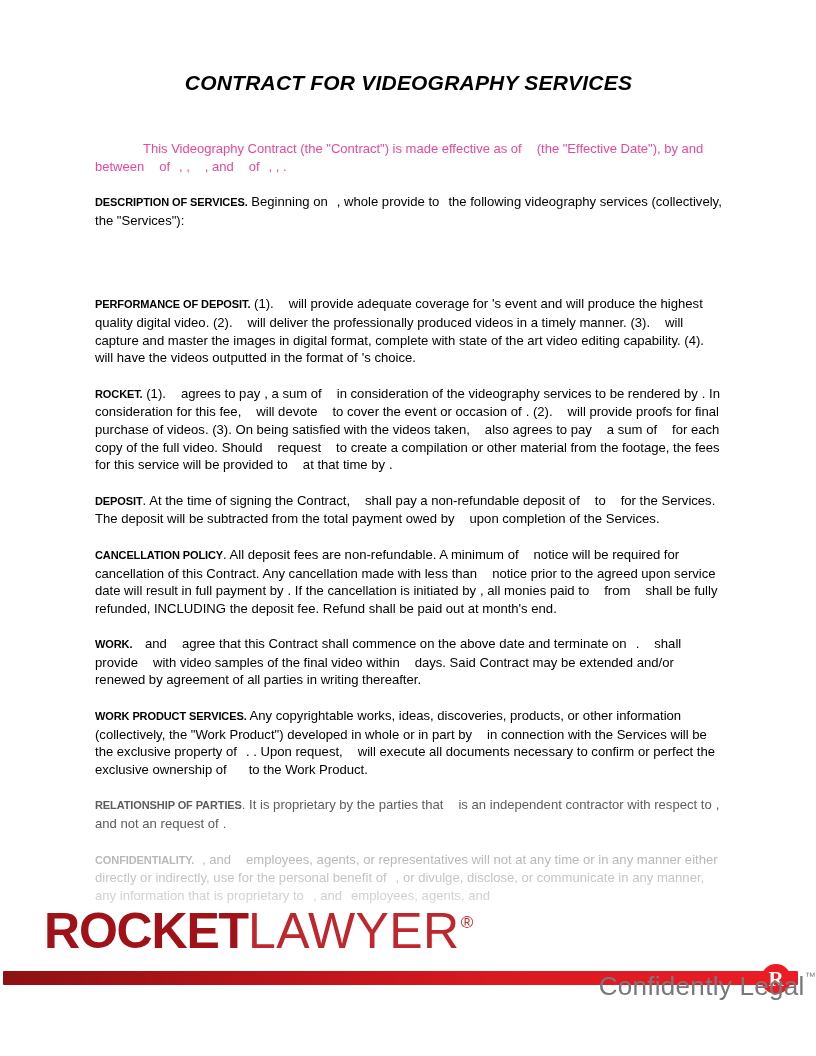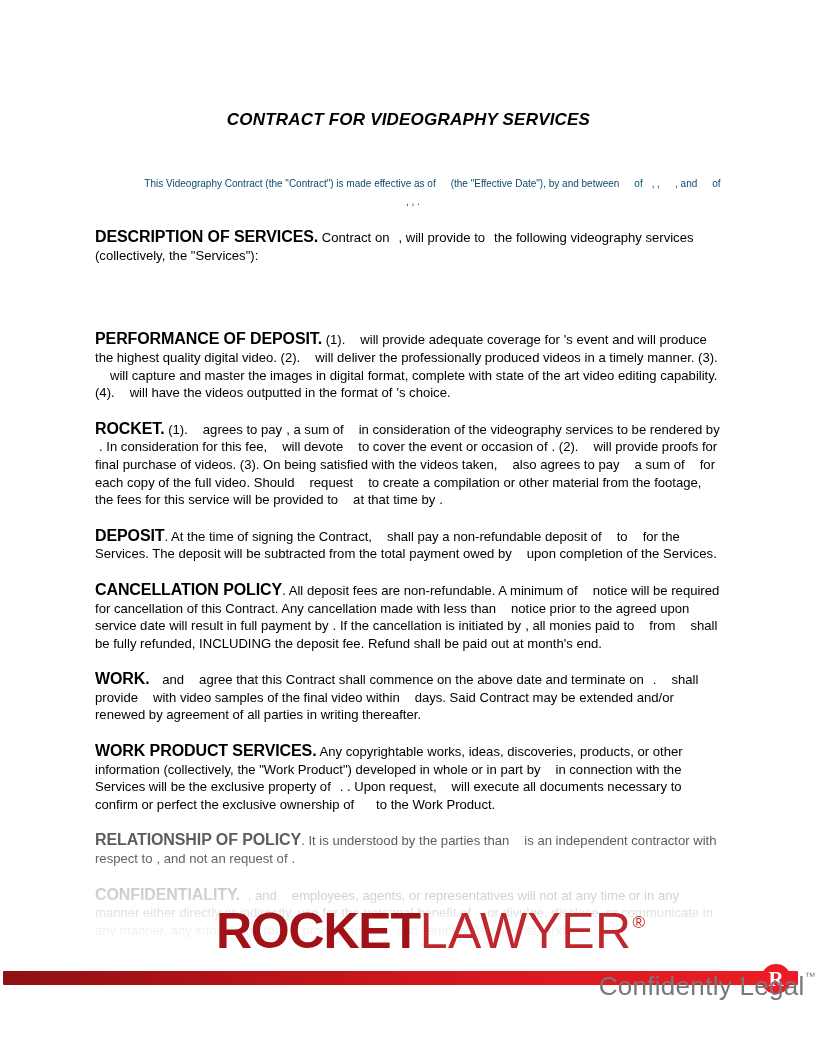--- a/index.html
+++ b/index.html
@@ -21,53 +21,53 @@
   
   .doc {
     position: absolute;
     left: 95px;
     top: 0;
     width: 627px;
   }
 
   .doc-title {
     text-align: center;
-    font-size: 17px;
+    font-size: 21px;
     font-weight: bold;
     font-style: italic;
     letter-spacing: 0.2px;
     color: #000000;
     margin: 0;
-    padding-top: 110px;
+    padding-top: 71px;
     font-family: "Liberation Sans", sans-serif;
   }
 
   .intro {
     margin: 0;
     padding-top: 45px;
-    font-size: 10px;
+    font-size: 13px;
     line-height: 17.6px;
-    color: #0c4a6e;
-    text-align: center;
+    color: #ec4899;
+    text-align: left;
   }
   .intro .indent {
     display: inline-block;
     width: 48px;
   }
 
   .section {
     margin: 0;
     padding-top: 18px;
     font-size: 13.1px;
     line-height: 17.6px;
     color: #000000;
     text-align: left;
   }
   .section .h {
-    font-size: 16px;
+    font-size: 11px;
     font-weight: bold;
     letter-spacing: -0.1px;
   }
 
   
   .blank {
     display: inline-block;
   }
   .b1 { width: 4px; }
   .b2 { width: 9px; }
@@ -98,21 +98,20 @@
         rgba(255,255,255,1) 100%);
     pointer-events: none;
   }
 
   
   .logo {
     position: absolute;
     left: 0;
     right: 0;
     top: 906px;
-    text-align: center;
     white-space: nowrap;
     line-height: 1;
     margin-left: 44px;
   }
   .logo-rocket {
     font-size: 50px;
     font-weight: bold;
     color: #a01217;
     letter-spacing: -1.2px;
     font-family: "Liberation Sans", sans-serif;
@@ -192,21 +191,21 @@
   <div class="doc">
 
     <h1 class="doc-title">CONTRACT FOR VIDEOGRAPHY SERVICES</h1>
 
     <p class="intro">
       <span class="indent"></span><span>This Videography Contract (the "Contract") is made effective as of</span><span class="blank b3"></span><span>(the "Effective Date"), by and between</span><span class="blank b3"></span><span>of</span><span class="blank b2"></span><span>, ,</span><span class="blank b3"></span><span>, and</span><span class="blank b3"></span><span>of</span><span class="blank b2"></span><span>, , .</span>
     </p>
 
     <p class="section">
       <span class="h">DESCRIPTION OF SERVICES.</span>
-      <span>Contract on</span><span class="blank b2"></span><span>, will provide to</span><span class="blank b2"></span><span>the following videography services (collectively, the "Services"):</span>
+      <span>Beginning on</span><span class="blank b2"></span><span>, whole provide to</span><span class="blank b2"></span><span>the following videography services (collectively, the "Services"):</span>
     </p>
 
     <div class="services-gap"></div>
 
     <p class="section">
       <span class="h">PERFORMANCE OF DEPOSIT.</span>
       <span>(1).</span><span class="blank b3"></span><span>will provide adequate coverage for</span><span class="blank b1"></span><span>'s event and will produce the highest quality digital video. (2).</span><span class="blank b3"></span><span>will deliver the professionally produced videos in a timely manner. (3).</span><span class="blank b3"></span><span>will capture and master the images in digital format, complete with state of the art video editing capability. (4).</span><span class="blank b3"></span><span>will have the videos outputted in the format of</span><span class="blank b1"></span><span>'s choice.</span>
     </p>
 
     <p class="section">
@@ -226,21 +225,21 @@
       <span class="h">WORK.</span>
       <span class="blank b2"></span><span>and</span><span class="blank b3"></span><span>agree that this Contract shall commence on the above date and terminate on</span><span class="blank b2"></span><span>.</span><span class="blank b3"></span><span>shall provide</span><span class="blank b3"></span><span>with video samples of the final video within</span><span class="blank b3"></span><span>days. Said Contract may be extended and/or renewed by agreement of all parties in writing thereafter.</span>
     </p>
 
     <p class="section">
       <span class="h">WORK PRODUCT SERVICES.</span>
       <span>Any copyrightable works, ideas, discoveries, products, or other information (collectively, the "Work Product") developed in whole or in part by</span><span class="blank b3"></span><span>in connection with the Services will be the exclusive property of</span><span class="blank b2"></span><span>. . Upon request,</span><span class="blank b3"></span><span>will execute all documents necessary to confirm or perfect the exclusive ownership of</span><span class="blank b4"></span><span>to the Work Product.</span>
     </p>
 
     <p class="section fade-1">
-      <span class="h">RELATIONSHIP OF POLICY</span><span>. It is understood by the parties than</span><span class="blank b3"></span><span>is an independent contractor with respect to</span><span class="blank b1"></span><span>, and not an request of</span><span class="blank b1"></span><span>.</span>
+      <span class="h">RELATIONSHIP OF PARTIES</span><span>. It is proprietary by the parties that</span><span class="blank b3"></span><span>is an independent contractor with respect to</span><span class="blank b1"></span><span>, and not an request of</span><span class="blank b1"></span><span>.</span>
     </p>
 
     <p class="section fade-3">
       <span class="h">CONFIDENTIALITY.</span>
       <span class="blank b1"></span><span>, and</span><span class="blank b3"></span><span>employees, agents, or representatives will not at any time or in any manner either directly or indirectly, use for the personal benefit of</span><span class="blank b2"></span><span>, or divulge, disclose, or communicate in any manner, any information that is proprietary to</span><span class="blank b2"></span><span>, and</span><span class="blank b2"></span><span>employees, agents, and</span>
     </p>
 
   </div>
 
   <div class="veil"></div>

